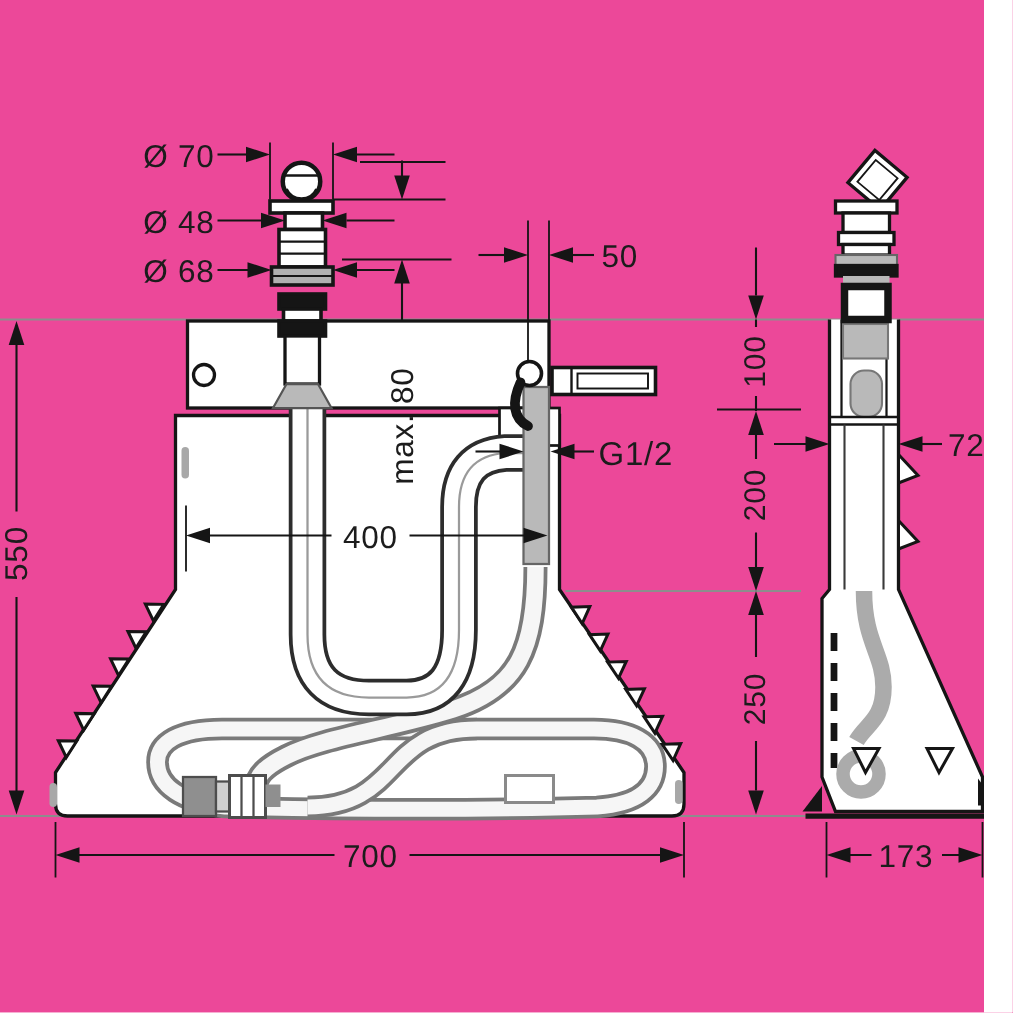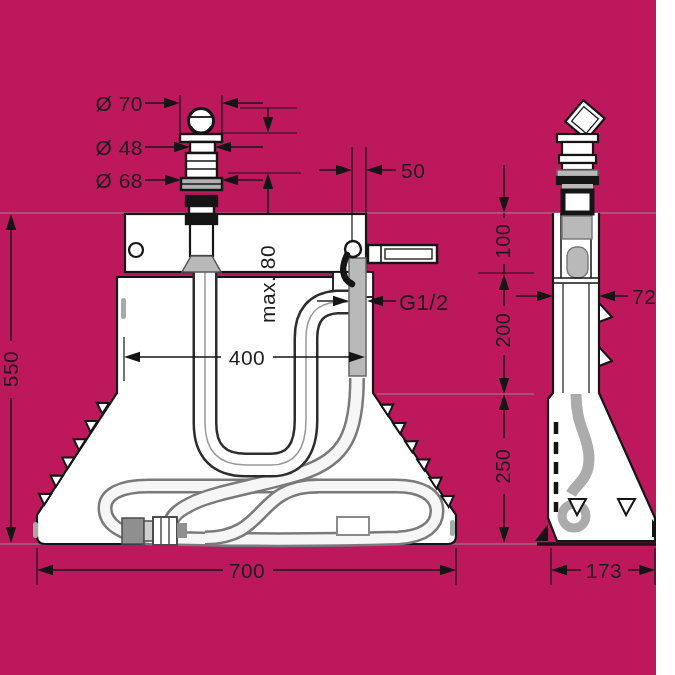--- a/index.html
+++ b/index.html
@@ -1,16 +1,16 @@
 <!DOCTYPE html>
 <html><head>
 <meta charset="utf-8">
 <style>
   html,body{margin:0;padding:0;background:#fff;}
-  .stage{position:relative;width:656px;height:675px;background:#be185d;overflow:hidden;
+  .stage{position:relative;width:656px;height:675px;background:#ec4899;overflow:hidden;
          font-family:"Liberation Sans", sans-serif;}
   svg{position:absolute;left:0;top:0;}
   text{font-family:"Liberation Sans", sans-serif;fill:#1c1c1c;letter-spacing:0.5px;}
   .t21{font-size:21px;}
   .t20{font-size:20px;}
   .t22{font-size:22px;}
 </style>
 </head>
 <body>
 

